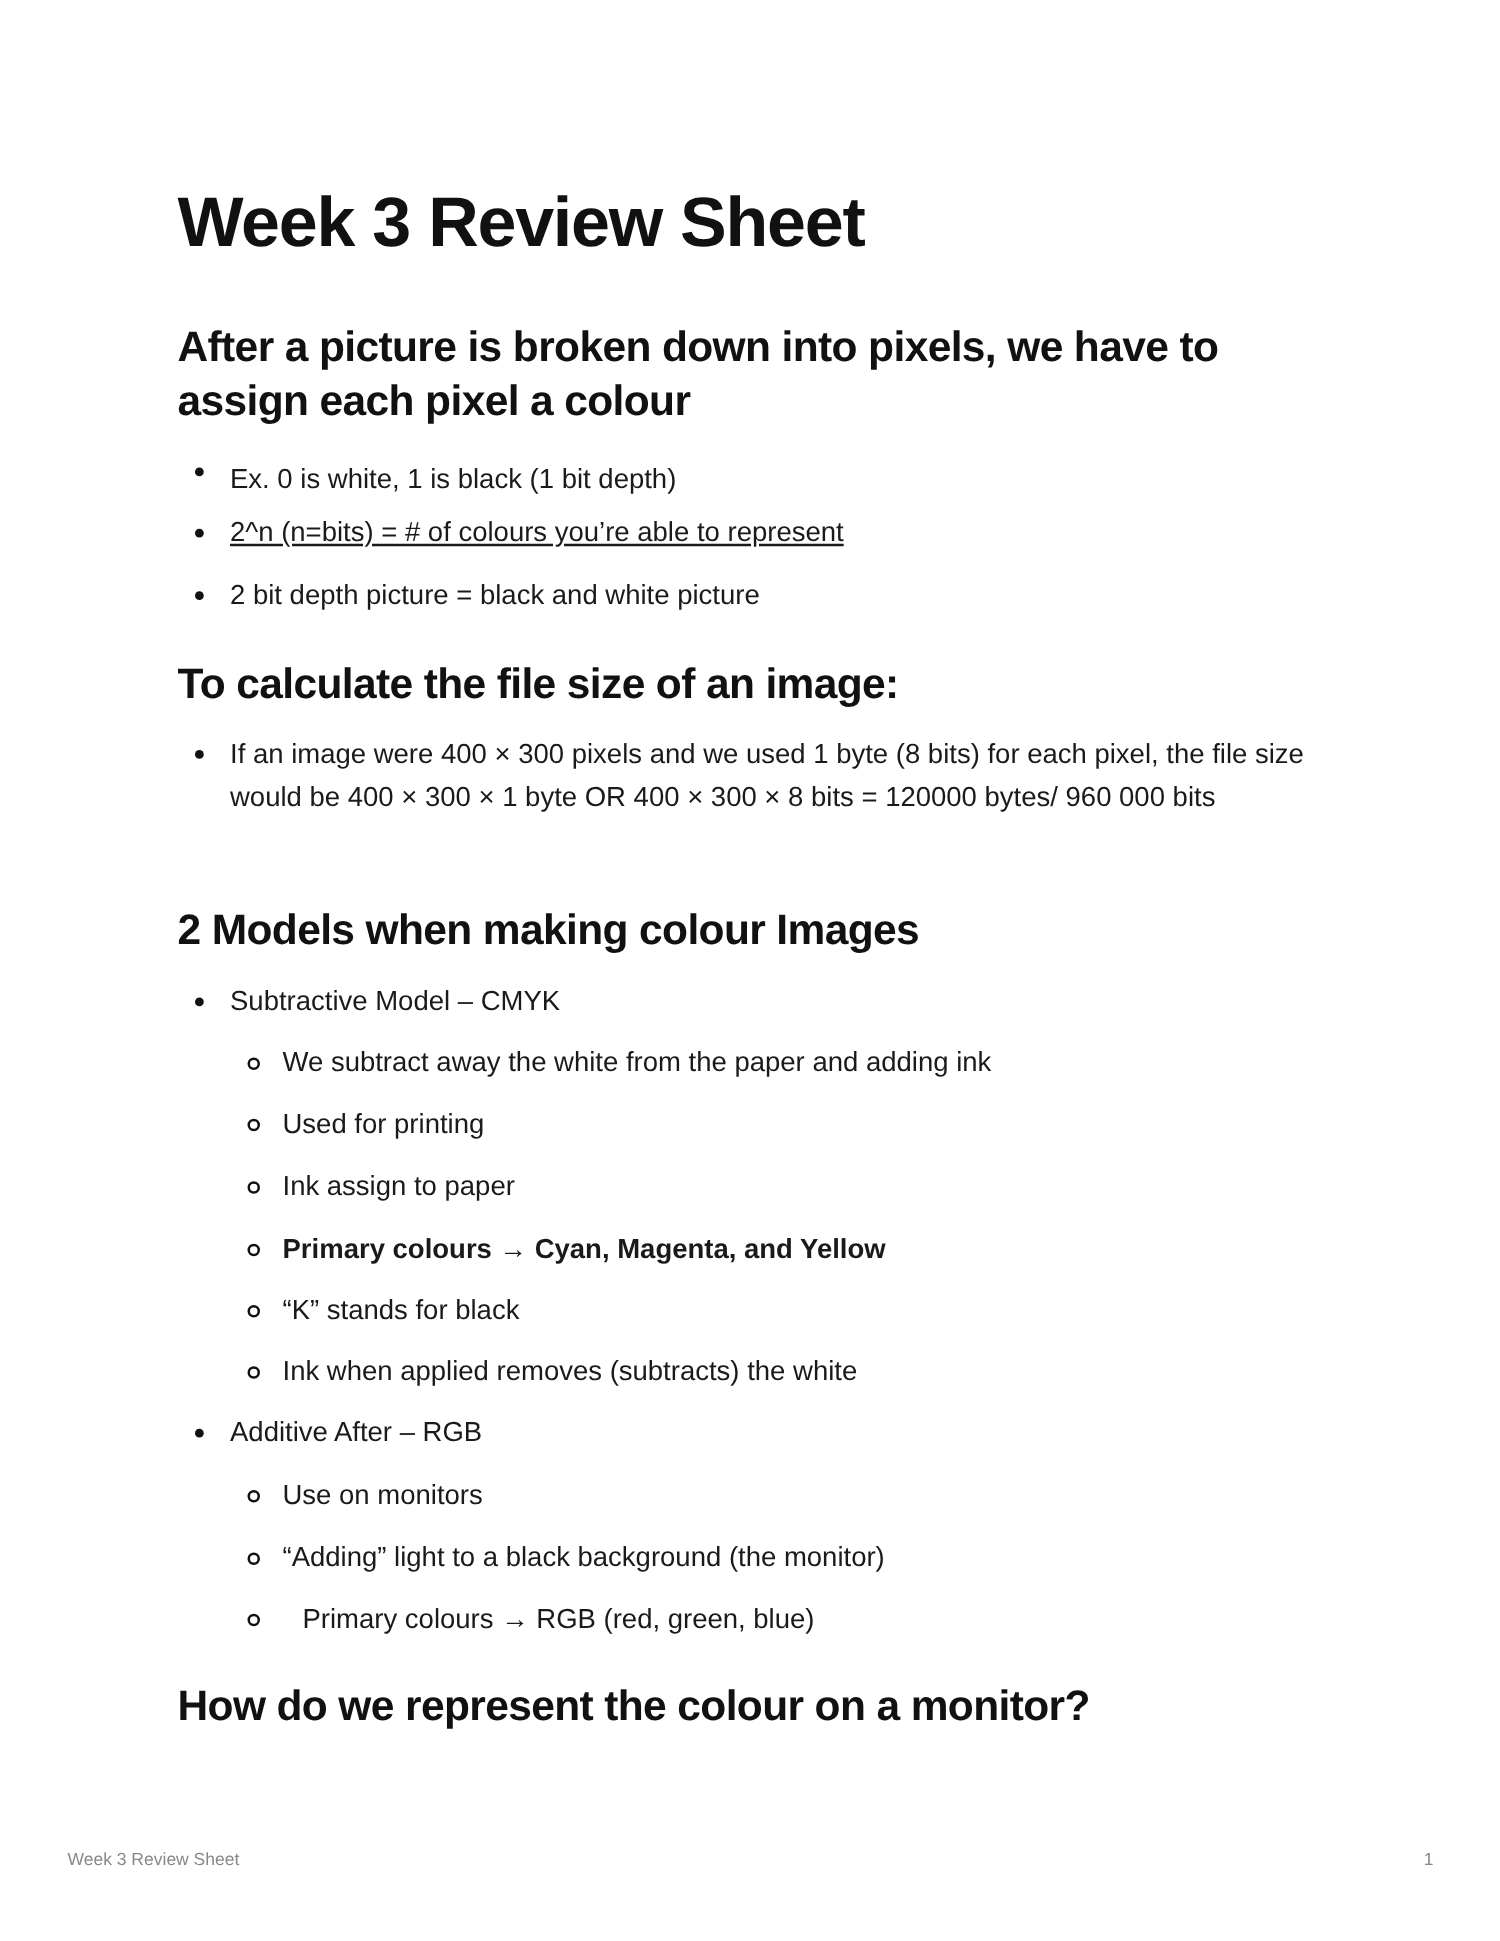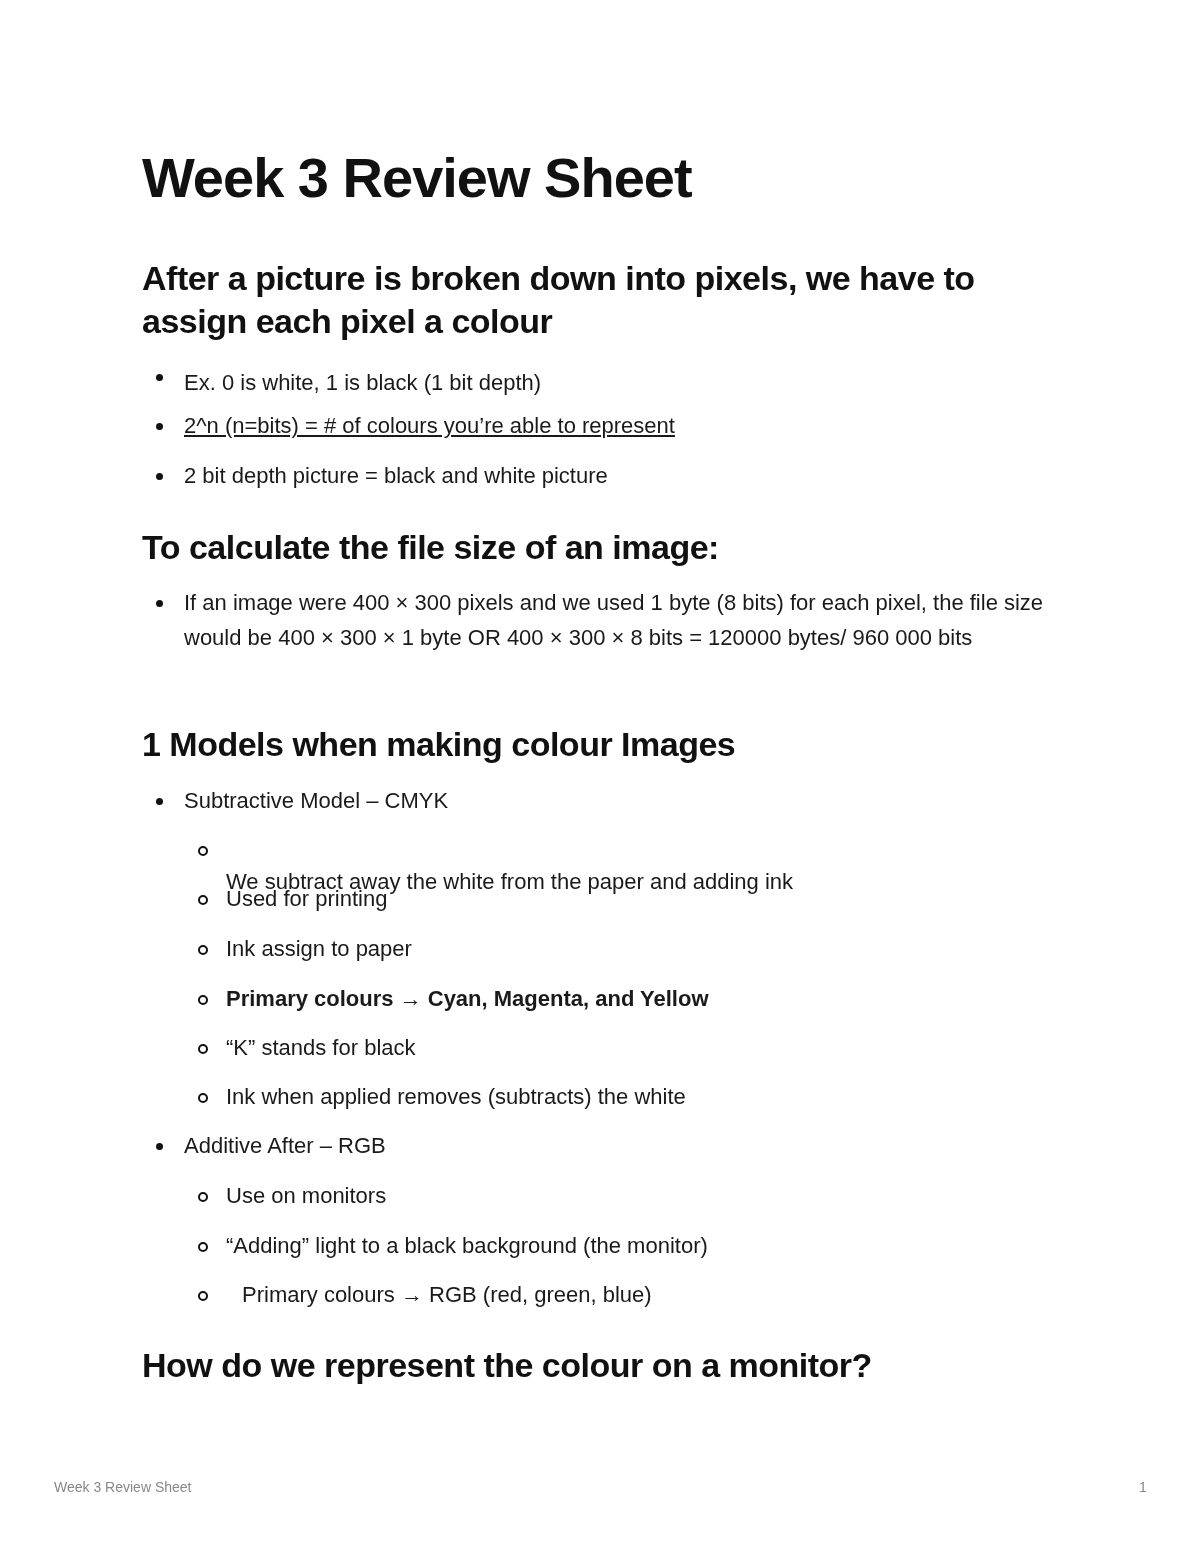--- a/index.html
+++ b/index.html
@@ -49,27 +49,27 @@
   <div class="item" style="left:42px; top:408px;text-decoration:underline;">2^n (n=bits) = # of colours you’re able to represent</div>
 
   <span class="bullet" style="left:14px; top:473px;"></span>
   <div class="item" style="left:42px; top:458px;">2 bit depth picture = black and white picture</div>
 
   <h2 class="h2" style="top:526px;">To calculate the file size of an image:</h2>
 
   <span class="bullet" style="left:14px; top:600px;"></span>
   <div class="item wrap" style="left:42px; top:585px;">If an image were 400 × 300 pixels and we used 1 byte (8 bits) for each pixel, the file size would be 400 × 300 × 1 byte OR 400 × 300 × 8 bits = 120000 bytes/ 960 000 bits</div>
 
-  <h2 class="h2" style="top:723px;">1 Models when making colour Images</h2>
+  <h2 class="h2" style="top:723px;">2 Models when making colour Images</h2>
 
   <span class="bullet" style="left:14px; top:798px;"></span>
   <div class="item" style="left:42px; top:783px;">Subtractive Model – CMYK</div>
 
   <span class="bullet hollow" style="left:56px; top:846px;"></span>
-  <div class="item" style="left:84px; top:832px;margin-top:32px;">We subtract away the white from the paper and adding ink</div>
+  <div class="item" style="left:84px; top:832px;">We subtract away the white from the paper and adding ink</div>
 
   <span class="bullet hollow" style="left:56px; top:895px;"></span>
   <div class="item" style="left:84px; top:881px;">Used for printing</div>
 
   <span class="bullet hollow" style="left:56px; top:945px;"></span>
   <div class="item" style="left:84px; top:931px;">Ink assign to paper</div>
 
   <span class="bullet hollow" style="left:56px; top:995px;"></span>
   <div class="item" style="left:84px; top:981px;font-weight:bold;">Primary colours → Cyan, Magenta, and Yellow</div>
 

